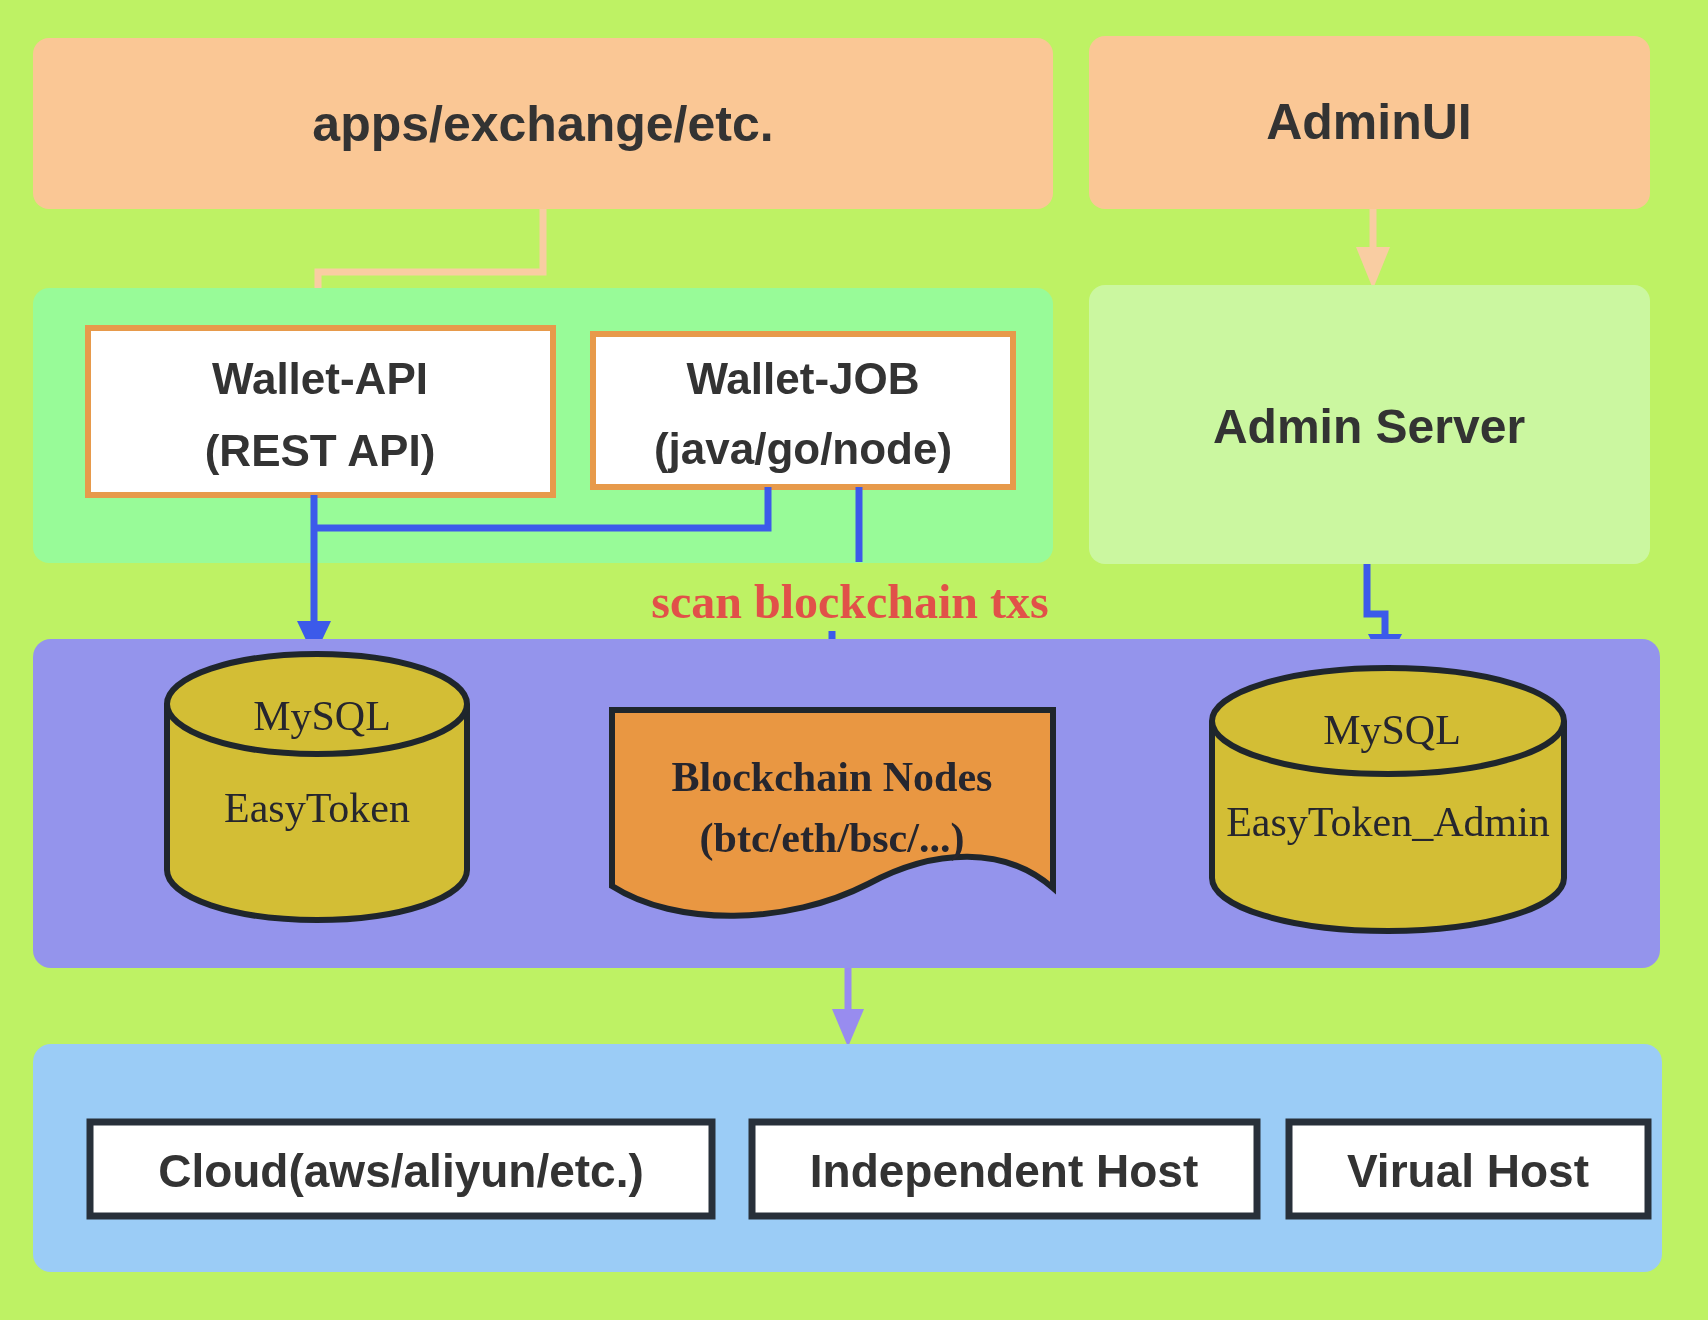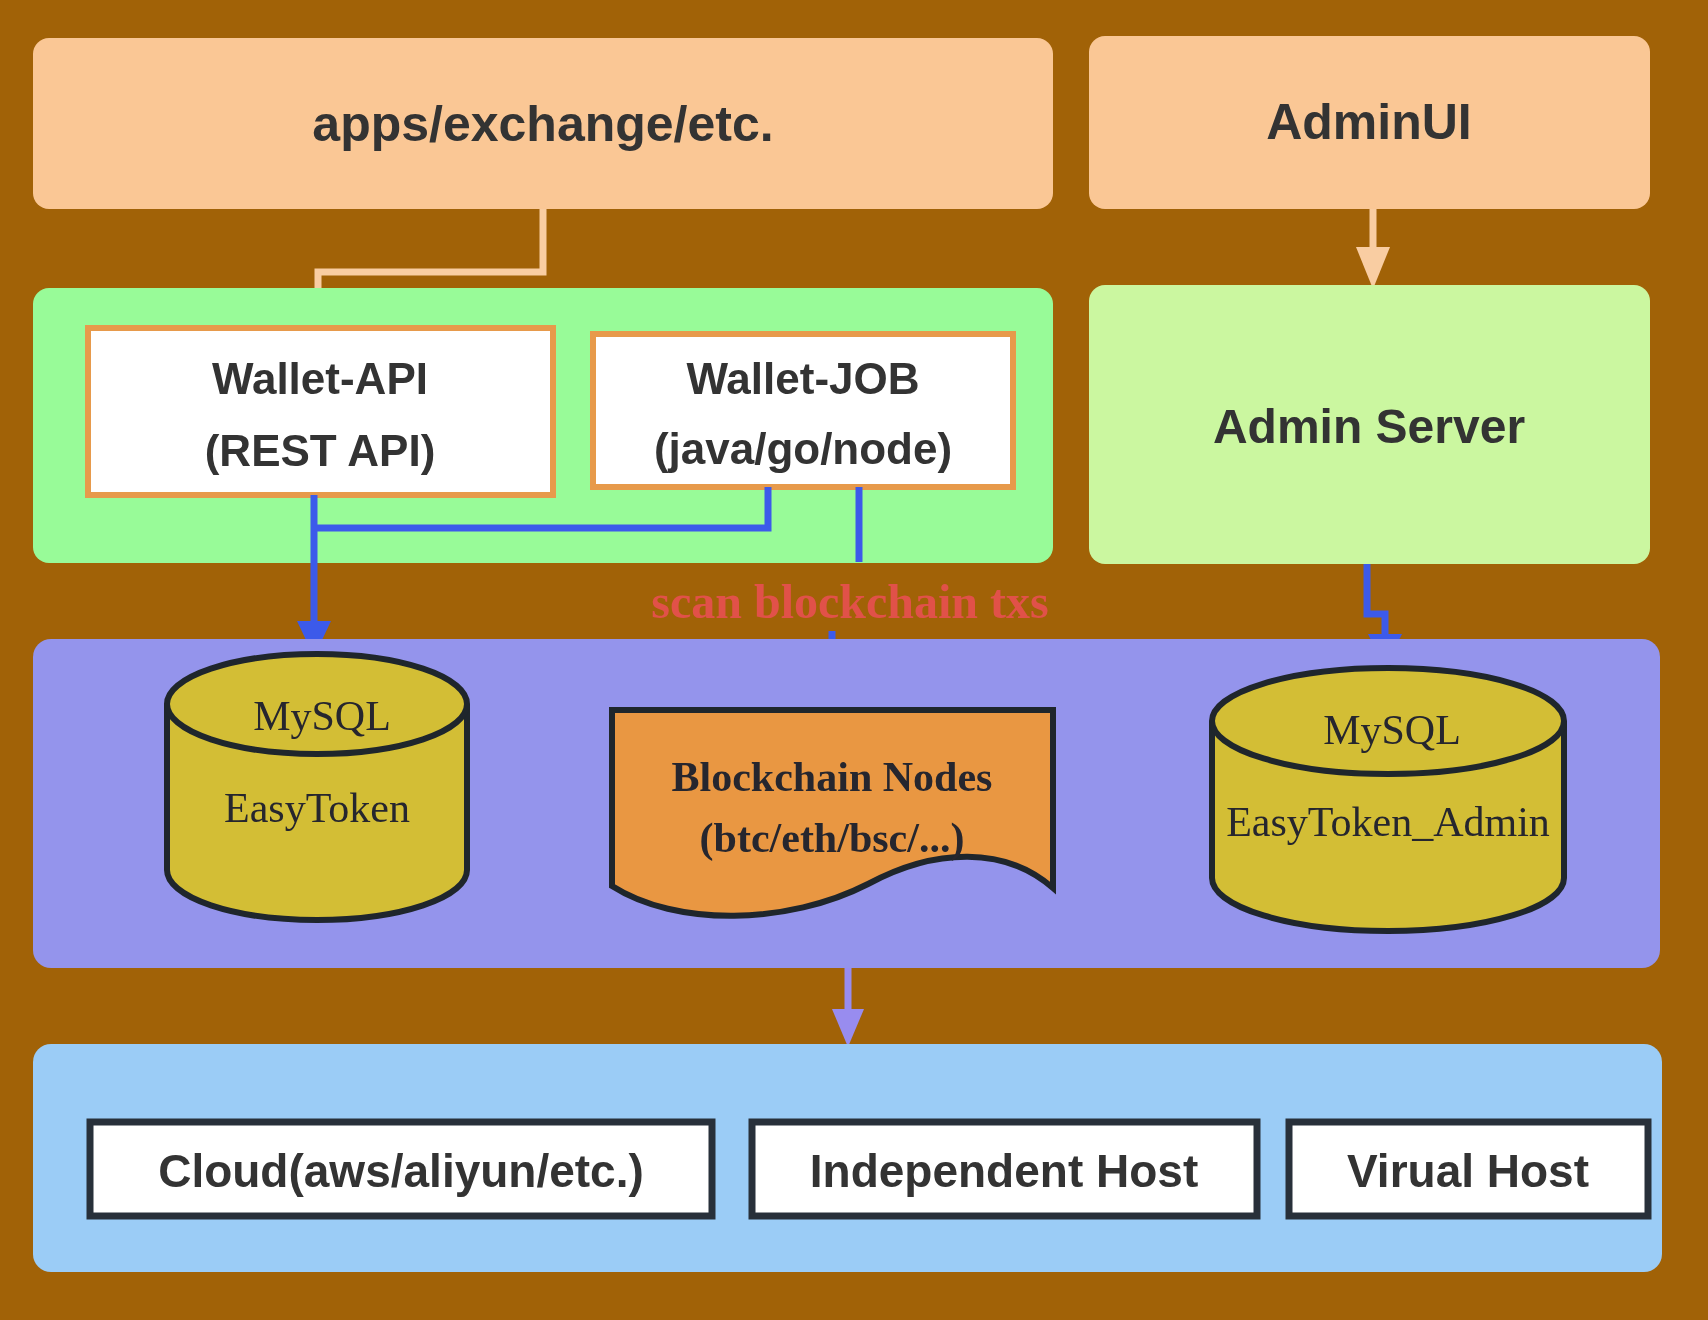--- a/index.html
+++ b/index.html
@@ -1,20 +1,20 @@
 <!DOCTYPE html>
 <html><head>
 <meta charset="utf-8">
 <style>
   html, body { margin: 0; padding: 0; background: #ffffff; }
   .stage {
     position: relative;
     width: 1708px;
     height: 1320px;
-    background: #a16207;
+    background: #bef264;
     font-family: "Liberation Sans", sans-serif;
   }
   svg { display: block; }
   text { user-select: none; }
   .sans-big   { font-family: "Liberation Sans", sans-serif; font-weight: bold; fill: #333333; }
   .serif-txt  { font-family: "Liberation Serif", serif; fill: #26262e; }
   .serif-bold { font-family: "Liberation Serif", serif; font-weight: bold; fill: #26262e; }
   .scan-label { font-family: "Liberation Serif", serif; font-weight: bold; fill: #e15149; }
 </style>
 </head>

